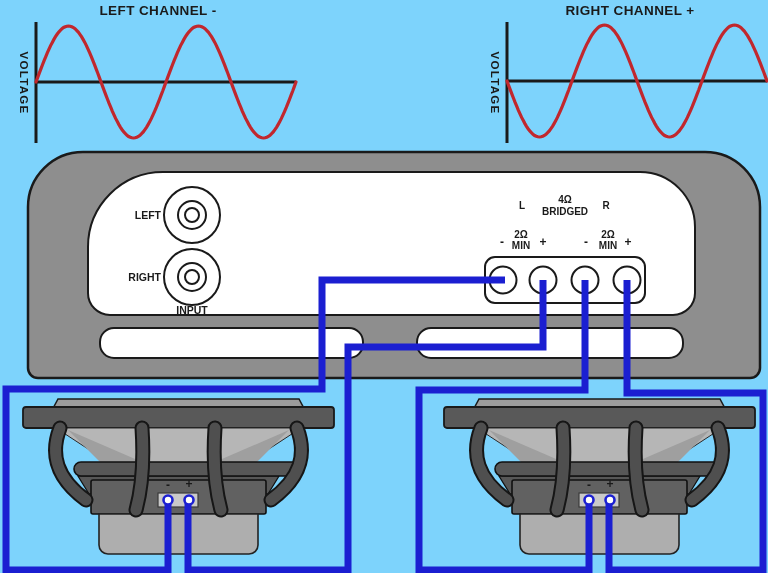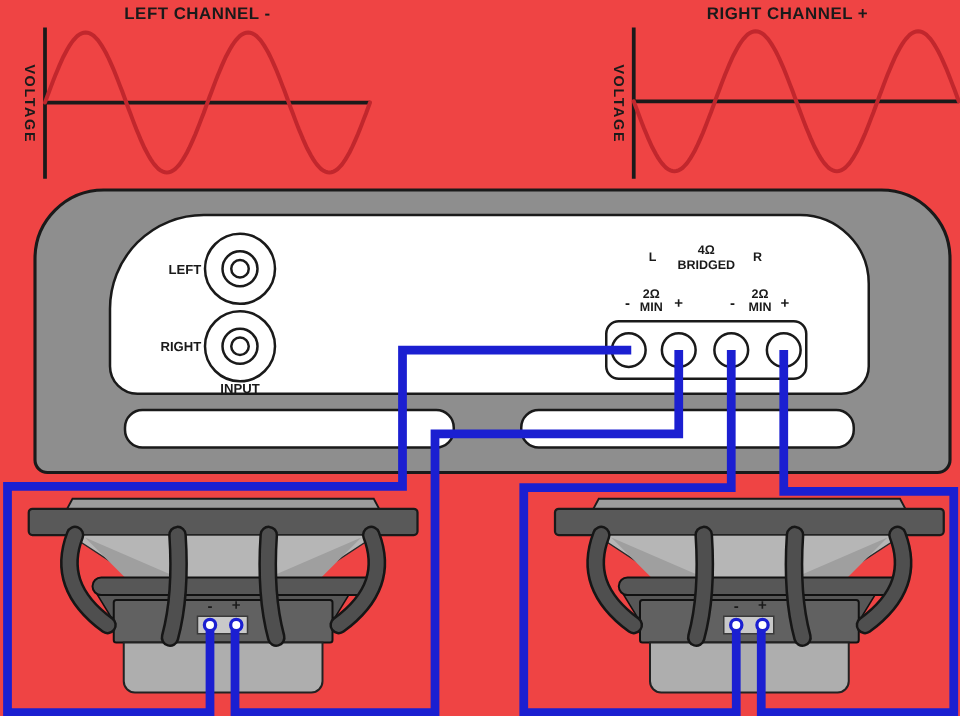--- a/index.html
+++ b/index.html
@@ -1,16 +1,16 @@
 <!DOCTYPE html>
 <html style="--wire: #1b1fd1; --wave: #c1272d; --amp: #8e8e8e; --ink: #1a1a1a;"><head>
 <meta charset="utf-8">
 <style>
   html,body{margin:0;padding:0;background:#fff;}
-  .stage{position:relative;width:768px;height:573px;background:#ef4444;overflow:hidden;}
+  .stage{position:relative;width:768px;height:573px;background:#7dd3fc;overflow:hidden;}
   svg text{font-family:"Liberation Sans","DejaVu Sans",sans-serif;font-weight:700;fill:var(--ink,#1a1a1a);}
   .t-title{font-size:13.5px;letter-spacing:.4px;}
   .t-axis{font-size:11.5px;letter-spacing:1.3px;}
   .t-amp{font-size:10.5px;}
   .t-term{font-size:10px;}
   .t-sign{font-size:12px;}
   .t-spk{font-size:12px;}
   .axisline{stroke:var(--ink,#1a1a1a);stroke-width:3;fill:none;}
   .wave{stroke:var(--wave,#c1272d);stroke-width:3.2;fill:none;stroke-linecap:round;}
   .amp-body{fill:var(--amp,#8e8e8e);stroke:var(--ink,#1a1a1a);stroke-width:2.5;}

